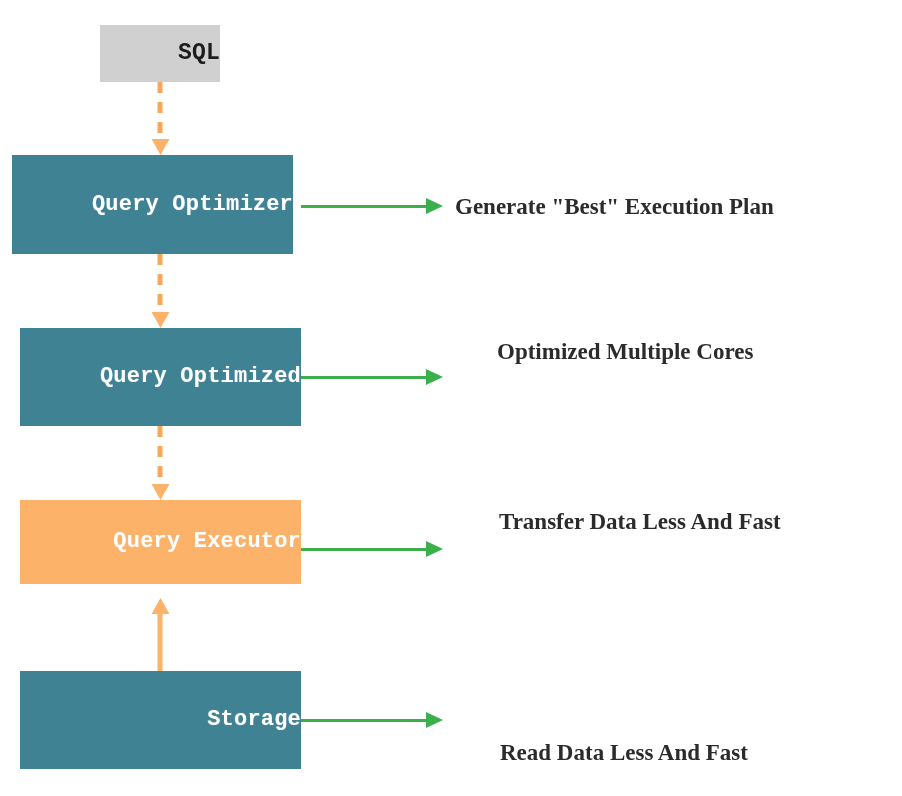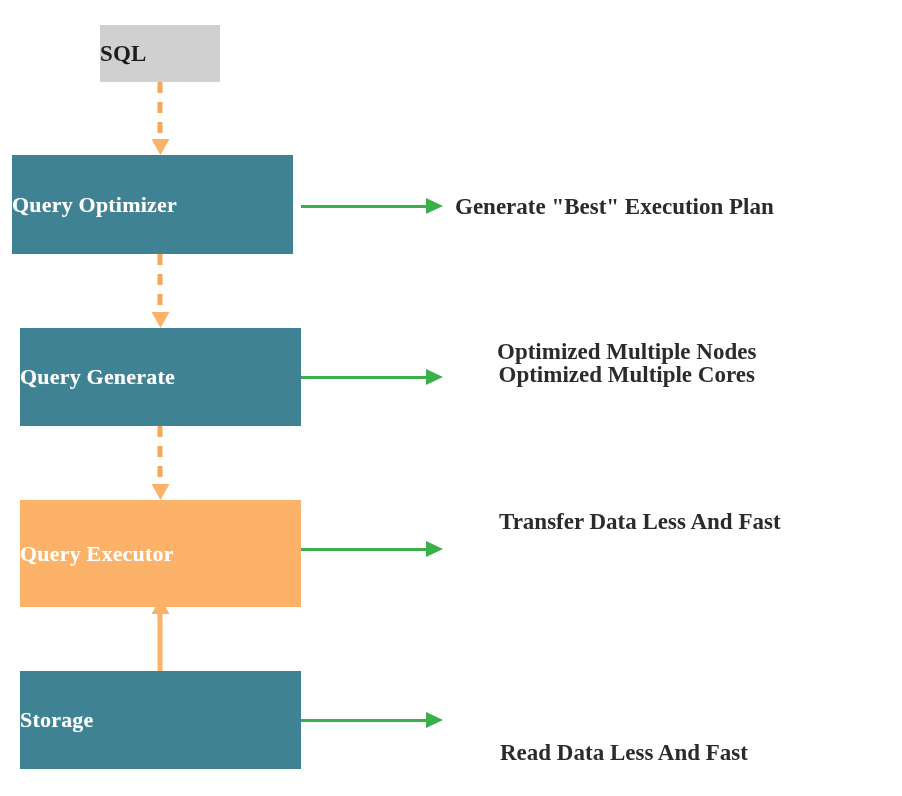--- a/index.html
+++ b/index.html
@@ -17,22 +17,22 @@
     background: #ffffff;
     overflow: hidden;
   }
 
   
   .node {
     position: absolute;
     box-sizing: border-box;
     display: flex;
     align-items: center;
-    justify-content: flex-start;
-    font-family: Liberation Serif, serif;
+    justify-content: flex-end;
+    font-family: Liberation Mono, monospace;
     font-weight: bold;
     letter-spacing: .2px;
   }
   .node-label {
     display: block;
     text-align: center;
     line-height: 1;
   }
 
   .node.sql {
@@ -51,21 +51,21 @@
     text-shadow: 0 0 1px rgba(255,255,255,.35);
   }
   .node.orange {
     background: #fcb268;
     color: #ffffff;
     font-size: 22px;
     text-shadow: 0 0 1px rgba(255,255,255,.35);
   }
   .node.optimizer { left: 12px; top: 155px;  width: 281px; height: 99px; }
   .node.scheduler { left: 20px; top: 328px;  width: 281px; height: 98px; }
-  .node.executor  { left: 20px; top: 500px;  width: 281px; height: 107px; }
+  .node.executor  { left: 20px; top: 500px;  width: 281px; height: 84px; }
   .node.storage   { left: 20px; top: 671px;  width: 281px; height: 98px; }
 
   
   .vconn {
     position: absolute;
     left: 160px;
     width: 5px;
     transform: translateX(-50%);
   }
   .vconn .stem {
@@ -190,21 +190,21 @@
 
   <div class="node sql">
     <span class="node-label">SQL</span>
   </div>
 
   <div class="node teal optimizer">
     <span class="node-label">Query Optimizer</span>
   </div>
 
   <div class="node teal scheduler">
-    <span class="node-label">Query Generate</span>
+    <span class="node-label">Query Optimized</span>
   </div>
 
   <div class="node orange executor">
     <span class="node-label">Query Executor</span>
   </div>
 
   <div class="node teal storage">
     <span class="node-label">Storage</span>
   </div>
 
@@ -246,21 +246,20 @@
   <div class="hconn" id="out-storage">
     <div class="stem"></div>
     <div class="head"></div>
   </div>
 
   <div class="outcome" id="text-optimizer">
     <span class="line">Generate "Best" Execution Plan</span>
   </div>
 
   <div class="outcome" id="text-scheduler">
-    <span class="line">Optimized Multiple Nodes</span>
     <span class="line">Optimized Multiple Cores</span>
   </div>
 
   <div class="outcome" id="text-executor">
     <span class="line">Transfer Data Less And Fast</span>
   </div>
 
   <div class="outcome" id="text-storage">
     <span class="line">Read Data Less And Fast</span>
   </div>

